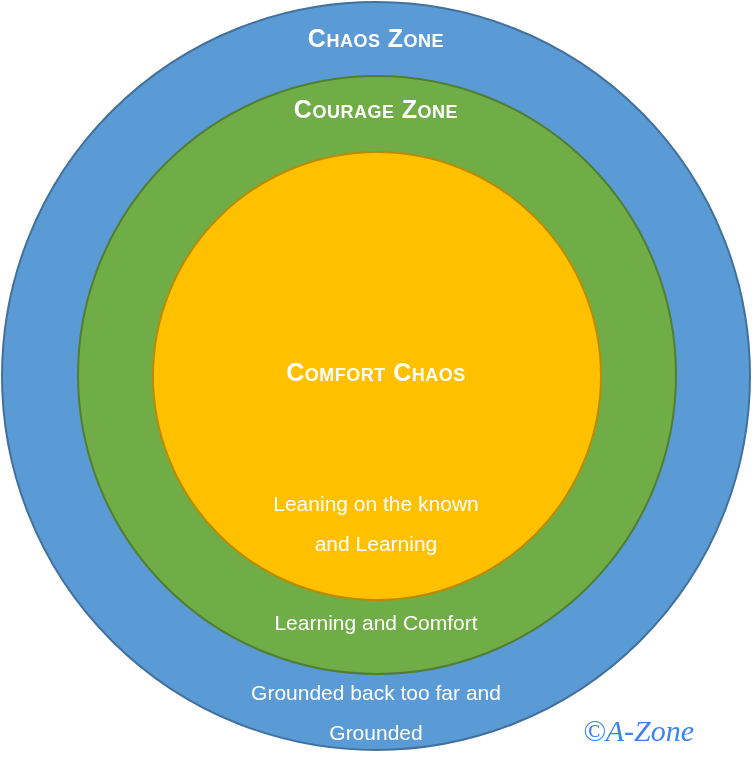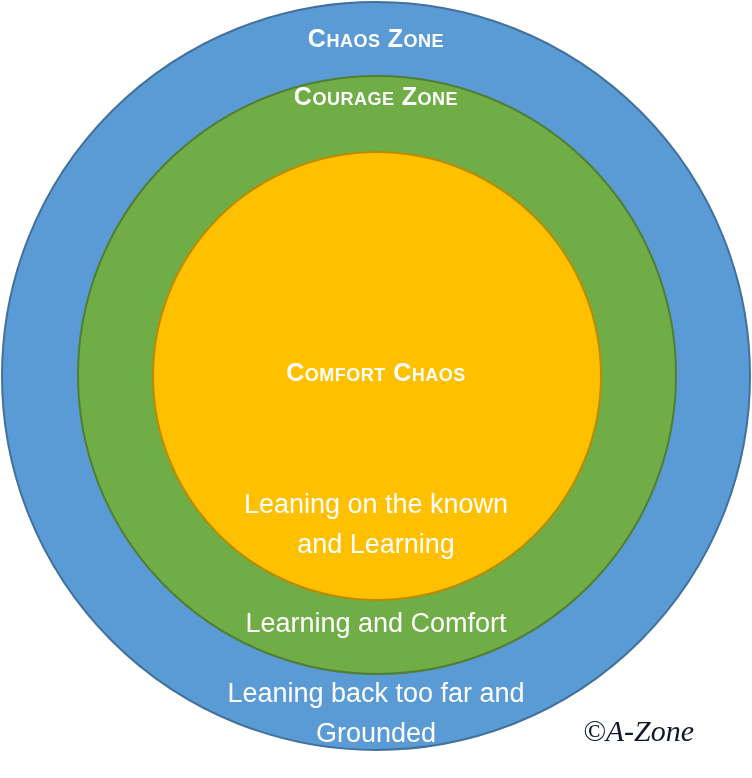--- a/index.html
+++ b/index.html
@@ -3,35 +3,35 @@
 <meta charset="utf-8">
 <style>
   html, body { margin:0; padding:0; background:#ffffff; }
   body { width:752px; height:778px; position:relative; overflow:hidden; font-family:"Liberation Sans", "DejaVu Sans", sans-serif; }
   .circle { position:absolute; border-radius:50%; box-sizing:border-box; }
   .outer { left:1px; top:1px; width:750px; height:750px; background:#5b9bd5; border:2px solid #41719c; }
   .middle { left:77px; top:75px; width:600px; height:600px; background:#70ad47; border:2px solid #507e32; }
   .inner { left:152px; top:151px; width:450px; height:450px; background:#ffc000; border:2px solid #bc8c00; }
   .label { position:absolute; left:0; width:752px; text-align:center; color:#ffffff; white-space:nowrap; }
   .title { font-weight:bold; font-size:25px; font-variant:small-caps; letter-spacing:0.5px; }
-  .desc { font-size:27px; line-height:40px; }
-  .copyright { position:absolute; left:583px; top:714px; font-family:"Liberation Serif", "DejaVu Serif", serif; font-style:italic; font-size:30px; color:#0f172a; }
+  .desc { font-size:21px; line-height:40px; }
+  .copyright { position:absolute; left:583px; top:714px; font-family:"Liberation Serif", "DejaVu Serif", serif; font-style:italic; font-size:30px; color:#3b82f6; }
 </style>
 </head>
 <body>
 
 <div class="circle outer"></div>
 <div class="circle middle"></div>
 <div class="circle inner"></div>
 
 <div class="label title" style="top:24px;">Chaos Zone</div>
-<div class="label title" style="top:82px;">Courage Zone</div>
+<div class="label title" style="top:95px;">Courage Zone</div>
 <div class="label title" style="top:358px;">Comfort Chaos</div>
 
 <div class="label desc" style="top:484px;">Leaning on the known</div>
 <div class="label desc" style="top:524px;">and Learning</div>
 
 <div class="label desc" style="top:603px;">Learning and Comfort</div>
 
-<div class="label desc" style="top:673px;">Leaning back too far and</div>
+<div class="label desc" style="top:673px;">Grounded back too far and</div>
 <div class="label desc" style="top:713px;">Grounded</div>
 
 <div class="copyright">©A-Zone</div>
 
 </body></html>

